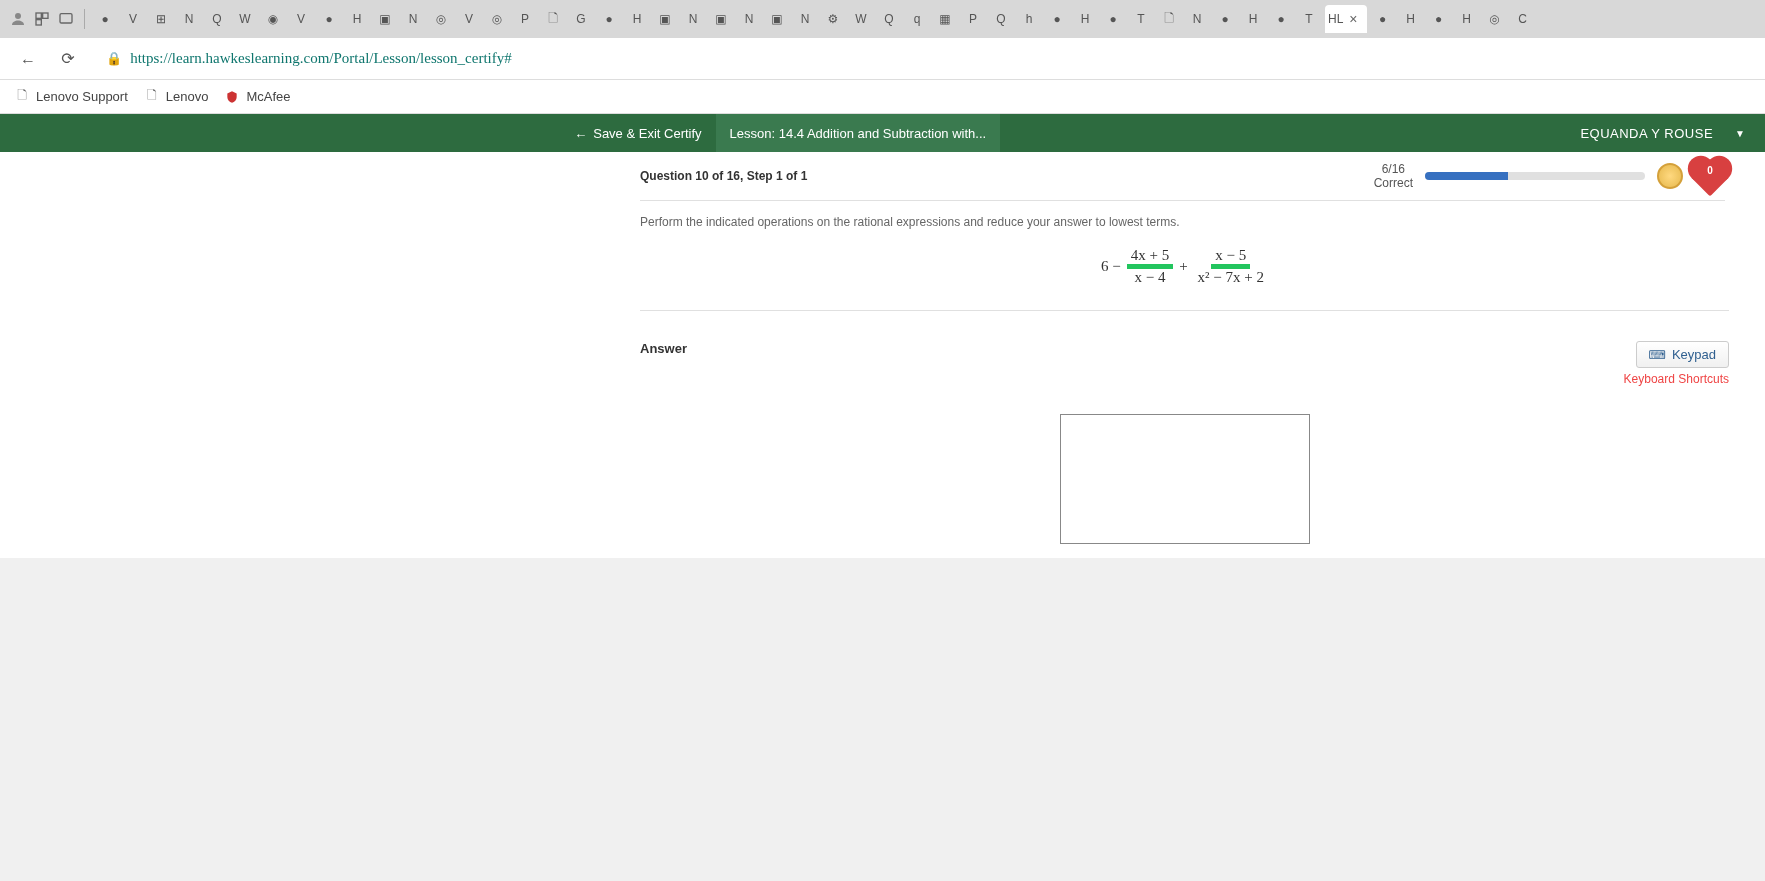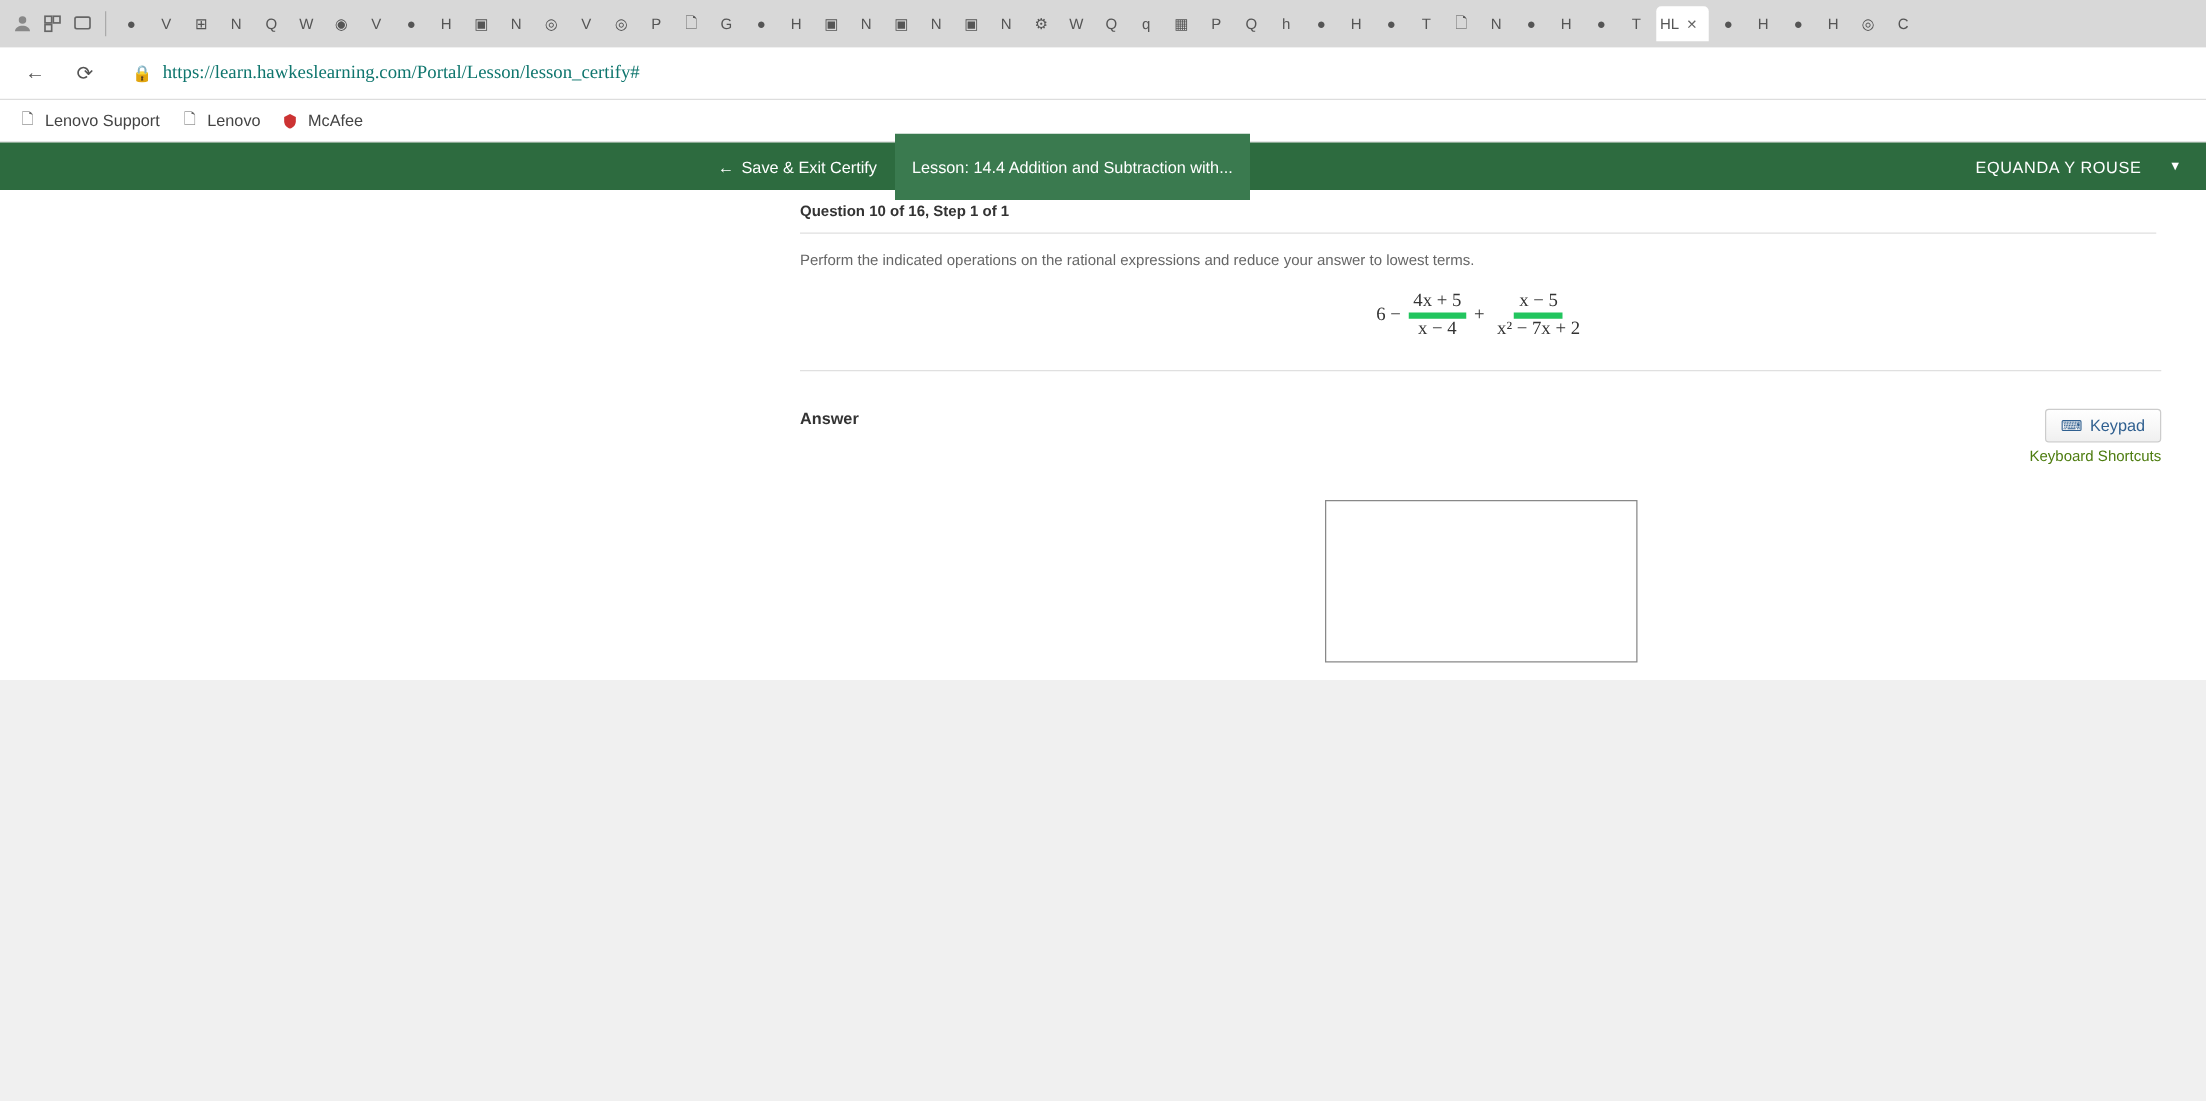--- a/index.html
+++ b/index.html
@@ -22,21 +22,21 @@
     
     .bookmarks-bar { display: flex; align-items: center; height: 34px; padding: 0 14px; gap: 16px; background: #fff; border-bottom: 1px solid #ddd; }
     .bookmark-item { display: flex; align-items: center; gap: 6px; font-size: 13px; color: #444; cursor: pointer; }
     .bookmark-icon { width: 16px; height: 16px; display: inline-flex; align-items: center; justify-content: center; font-size: 12px; color: #666; }
     
     
     .app-header { display: flex; align-items: center; height: 38px; background: #2d6b3f; color: #fff; font-size: 13px; }
     .header-left { flex: 1; }
     .header-center { display: flex; align-items: center; gap: 0; }
     .save-exit-btn { display: flex; align-items: center; gap: 6px; padding: 0 14px; height: 38px; cursor: pointer; }
-    .lesson-title { padding: 0 14px; height: 53px; display: flex; align-items: center; background: #3a7a4f; }
+    .lesson-title { padding: 0 14px; height: 38px; display: flex; align-items: center; background: #3a7a4f; }
     .header-right { display: flex; align-items: center; gap: 22px; padding: 0 20px; }
     .user-name { font-size: 13px; letter-spacing: 0.5px; }
     .user-dropdown { font-size: 10px; cursor: pointer; }
     
     
     .content-wrapper { background: #fff; padding: 0; }
     .question-header { display: flex; align-items: center; padding: 10px 0; margin-left: 640px; margin-right: 40px; }
     .question-label { font-size: 12px; font-weight: 600; color: #333; }
     .score-area { display: flex; align-items: center; gap: 12px; margin-left: auto; }
     .score-text { text-align: center; font-size: 12px; color: #555; }
@@ -56,21 +56,21 @@
     .math-expr { display: flex; align-items: center; justify-content: center; gap: 6px; font-family: 'Times New Roman', serif; font-size: 15px; color: #333; margin: 10px 0 24px; }
     .frac { display: inline-flex; flex-direction: column; align-items: center; }
     .frac-num { border-bottom: 5px solid #22c55e; padding: 0 4px; }
     .frac-den { padding: 0 4px; }
     
     .answer-row { display: flex; align-items: flex-start; margin-top: 30px; }
     .answer-label { font-size: 13px; font-weight: 600; color: #333; }
     .keypad-area { margin-left: auto; text-align: right; }
     .keypad-btn { display: inline-flex; align-items: center; gap: 6px; border: 1px solid #ccc; background: linear-gradient(#fff, #f0f0f0); padding: 5px 12px; border-radius: 3px; font-size: 13px; color: #306090; cursor: pointer; }
     .keypad-icon { font-size: 12px; }
-    .shortcuts-link { display: block; margin-top: 4px; font-size: 12px; color: #4d7c0f; cursor: pointer; }
+    .shortcuts-link { display: block; margin-top: 4px; font-size: 12px; color: #ef4444; cursor: pointer; }
     
     .answer-box { width: 250px; height: 130px; border: 1px solid #888; margin: 28px auto 0; background: #fff; }
     
     hr.divider { border: none; border-top: 1px solid #e0e0e0; margin: 0 40px 0 640px; }
   </style>
 </head>
 <body>
 
 <div class="browser-chrome">
   <div class="tab-strip">
@@ -193,20 +193,34 @@
   <div class="header-left"></div>
   <div class="header-right">
     <span class="user-name">EQUANDA Y ROUSE</span>
     <span class="user-dropdown">▼</span>
   </div>
 </div>
 
 <div class="content-wrapper">
   <div class="question-header">
     <span class="question-label">Question 10 of 16, Step 1 of 1</span>
+    <div class="score-area">
+      <div class="score-text">
+        <div>6/16</div>
+        <div>Correct</div>
+      </div>
+      <div class="progress-bar">
+        <div class="progress-fill"></div>
+      </div>
+      <div class="badge-yellow"></div>
+      <div class="badge-heart">
+        <div class="heart-shape"></div>
+        <span class="heart-count">0</span>
+      </div>
+    </div>
   </div>
   <hr class="divider">
 
   <div class="question-body">
     <div class="instruction">Perform the indicated operations on the rational expressions and reduce your answer to lowest terms.</div>
 
     <div class="math-expr">
       <span>6 −</span>
       <span class="frac">
         <span class="frac-num">4x + 5</span>

